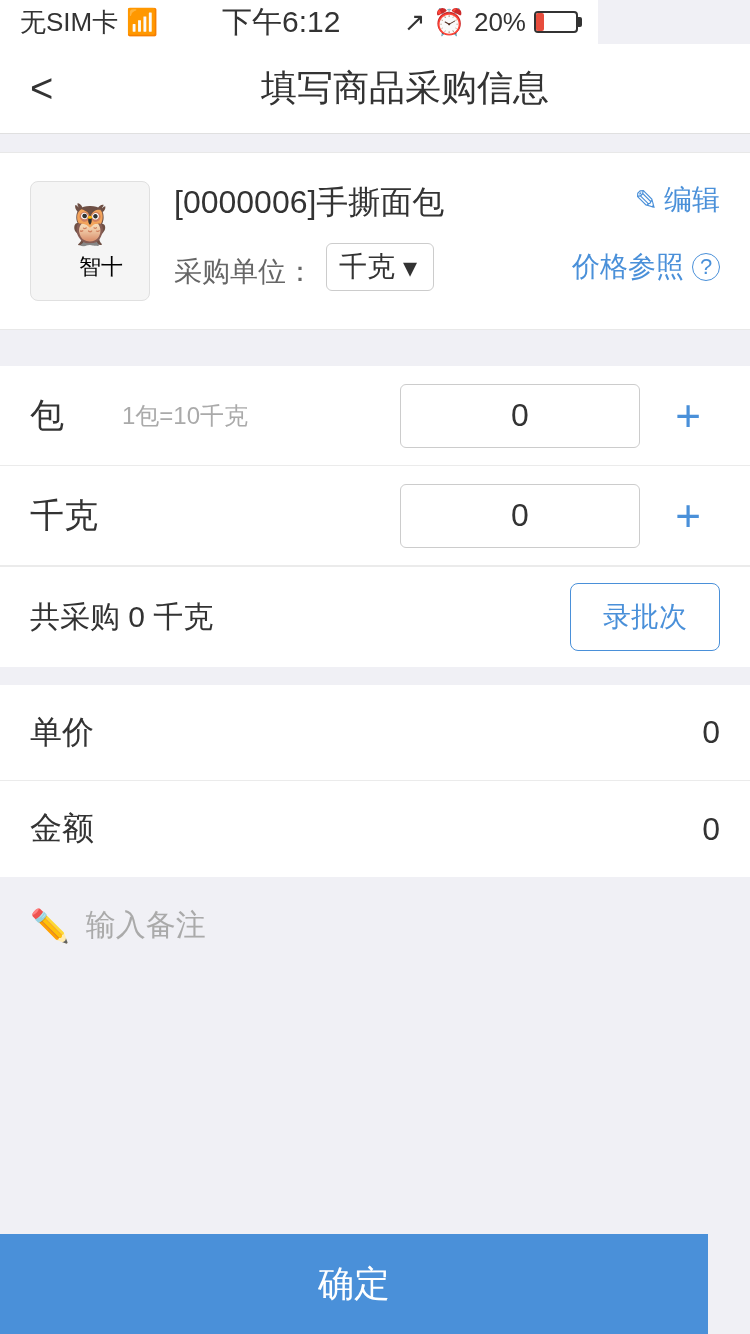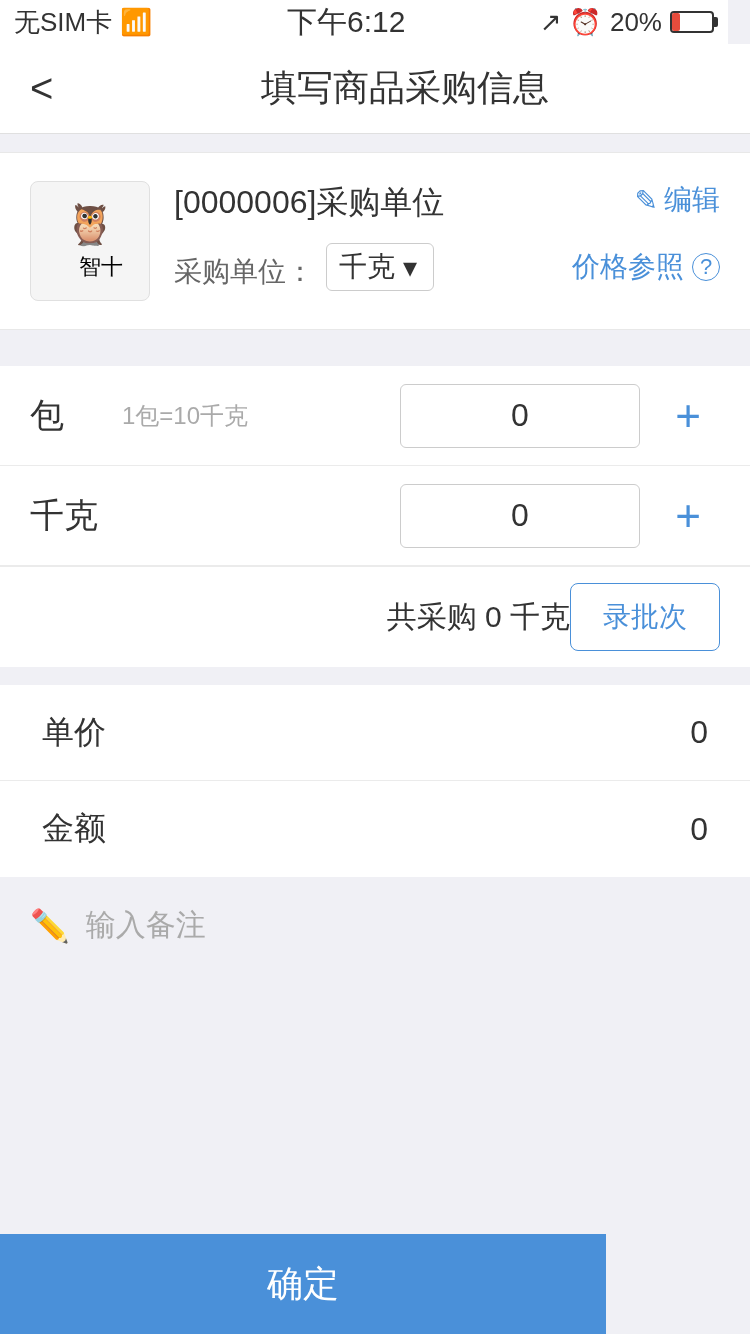--- a/index.html
+++ b/index.html
@@ -8,27 +8,27 @@
       width: 750px;
       min-height: 1334px;
       background: #f0f0f5;
       font-family: -apple-system, "PingFang SC", "Helvetica Neue", Arial, sans-serif;
       font-size: 32px;
       color: #333;
     }
 
     
     .status-bar {
-      width: 728px;
+      width: 598px;
       height: 44px;
       background: #fff;
       display: flex;
       align-items: center;
       justify-content: space-between;
-      padding: 0 14px;
+      padding: 0 20px;
       font-size: 26px;
       color: #333;
     }
     .status-left { display: flex; align-items: center; gap: 8px; }
     .status-center { font-size: 30px; font-weight: 500; }
     .status-right { display: flex; align-items: center; gap: 8px; font-size: 26px; }
     .battery-bar {
       width: 44px; height: 22px;
       border: 2px solid #333;
       border-radius: 4px;
@@ -215,21 +215,21 @@
     }
 
     
     .total-section {
       background: #fff;
       border-top: 1px solid #ebebeb;
     }
     .total-row {
       display: flex;
       align-items: center;
-      justify-content: flex-end;
+      justify-content: space-between;
       padding: 0 30px;
       height: 100px;
     }
     .total-label {
       font-size: 30px;
       color: #333;
     }
     .record-btn {
       border: 1px solid #4a90d9;
       color: #4a90d9;
@@ -248,21 +248,21 @@
 
     
     .info-section {
       background: #fff;
       margin-top: 0;
     }
     .info-row {
       display: flex;
       align-items: center;
       justify-content: space-between;
-      padding: 0 42px;
+      padding: 0 30px;
       height: 96px;
       border-bottom: 1px solid #ebebeb;
     }
     .info-row:last-child { border-bottom: none; }
     .info-label {
       font-size: 32px;
       color: #333;
     }
     .info-value {
       font-size: 32px;
@@ -293,21 +293,21 @@
       background: #f0f0f5;
       flex: 1;
       min-height: 280px;
     }
 
     
     .confirm-section {
       position: fixed;
       bottom: 0;
       left: 0;
-      width: 606px;
+      width: 708px;
       height: 100px;
       background: #4a90d9;
       display: flex;
       align-items: center;
       justify-content: center;
       cursor: pointer;
     }
     .confirm-label {
       font-size: 36px;
       color: #fff;
@@ -339,21 +339,21 @@
 </div>
 
 <div class="product-section">
   <div class="product-image">
     <div class="owl-icon">🦉</div>
     <div class="brand-text">智十</div>
   </div>
   <div class="product-info">
     <div class="product-header">
       <div class="product-name">
-        <span>[0000006]</span><span>采购单位</span>
+        <span>[0000006]</span><span>手撕面包</span>
       </div>
       <div class="edit-btn">
         <span>✎</span>
         <span>编辑</span>
       </div>
     </div>
     <div class="product-unit-row">
       <div style="display:flex;align-items:flex-end;">
         <span class="unit-label">采购单位：</span>
         <div class="unit-select">

